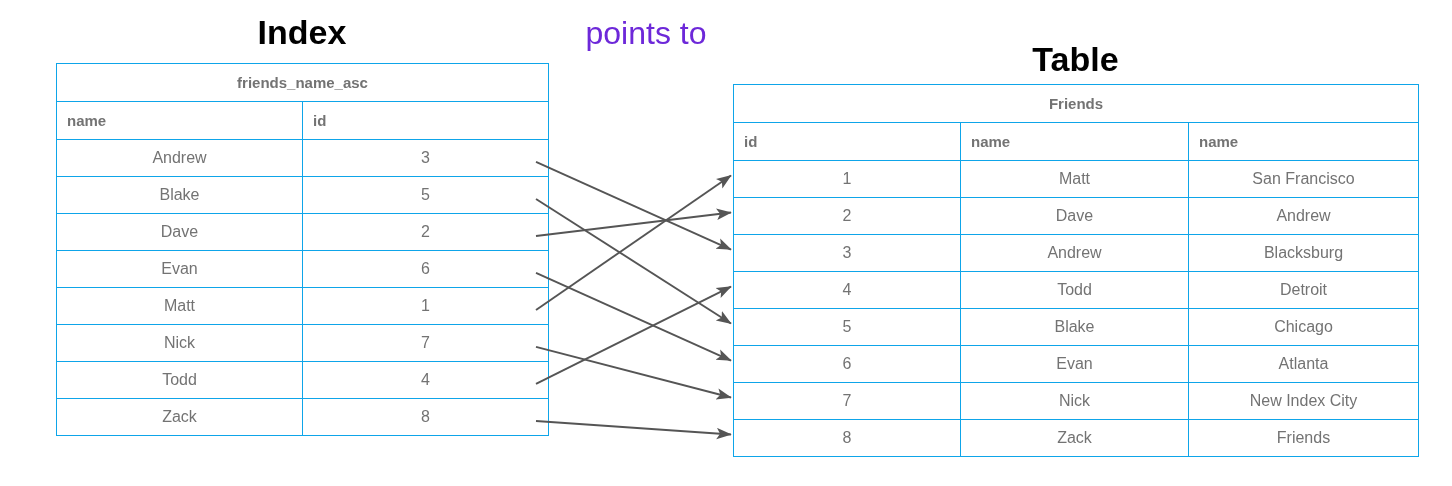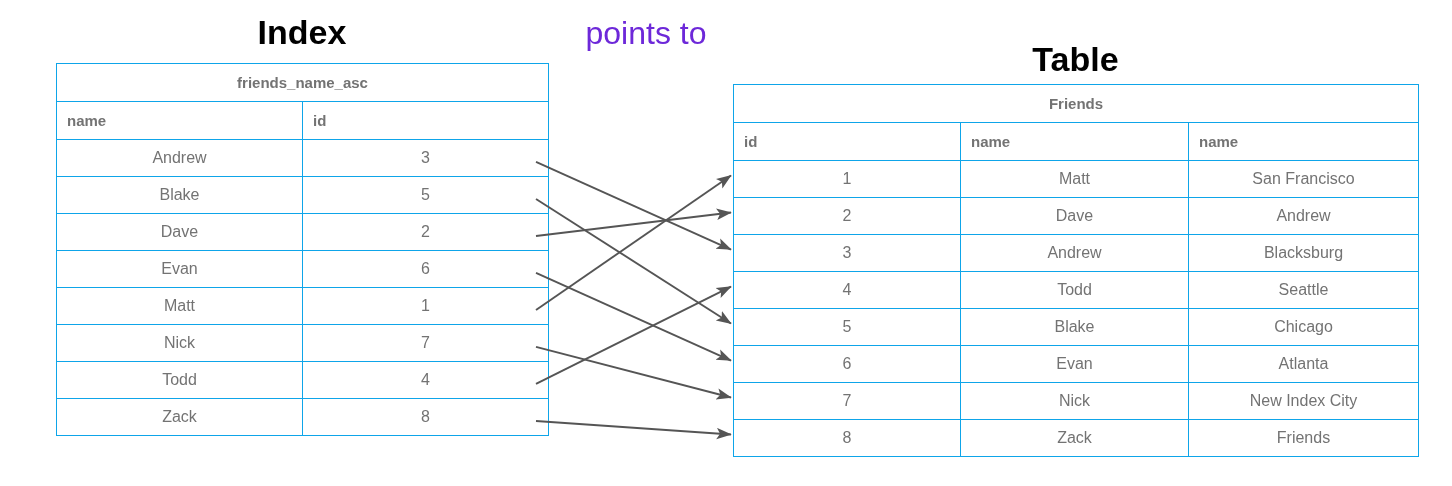--- a/index.html
+++ b/index.html
@@ -173,21 +173,21 @@
         <td class="cell">Andrew</td>
       </tr>
       <tr>
         <td class="cell">3</td>
         <td class="cell">Andrew</td>
         <td class="cell">Blacksburg</td>
       </tr>
       <tr>
         <td class="cell">4</td>
         <td class="cell">Todd</td>
-        <td class="cell">Seattle</td>
+        <td class="cell">Detroit</td>
       </tr>
       <tr>
         <td class="cell">5</td>
         <td class="cell">Blake</td>
         <td class="cell">Chicago</td>
       </tr>
       <tr>
         <td class="cell">6</td>
         <td class="cell">Evan</td>
         <td class="cell">Atlanta</td>

